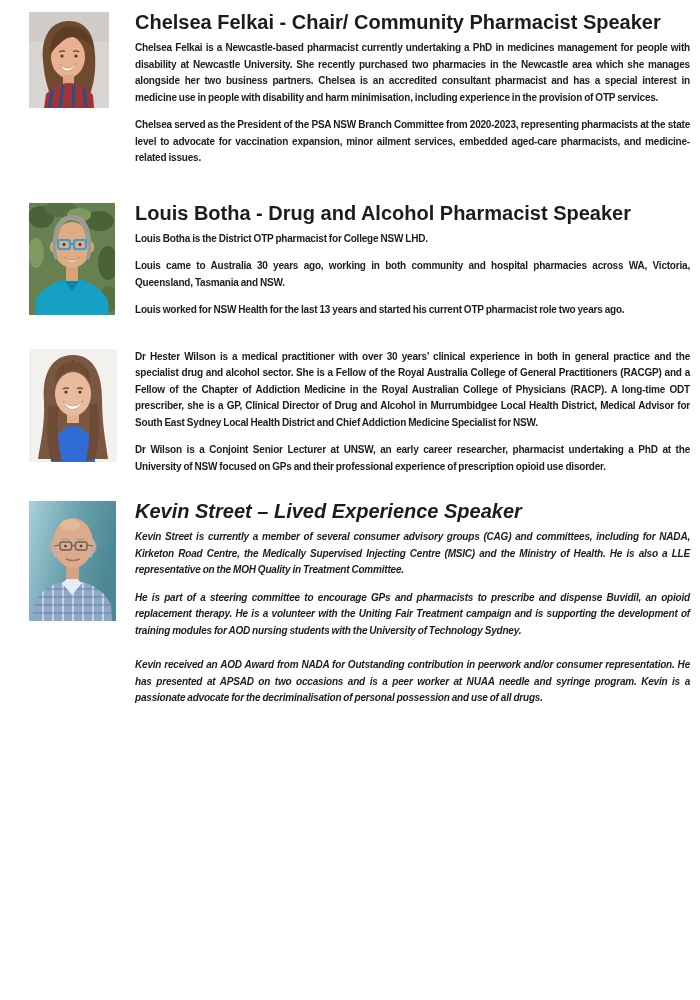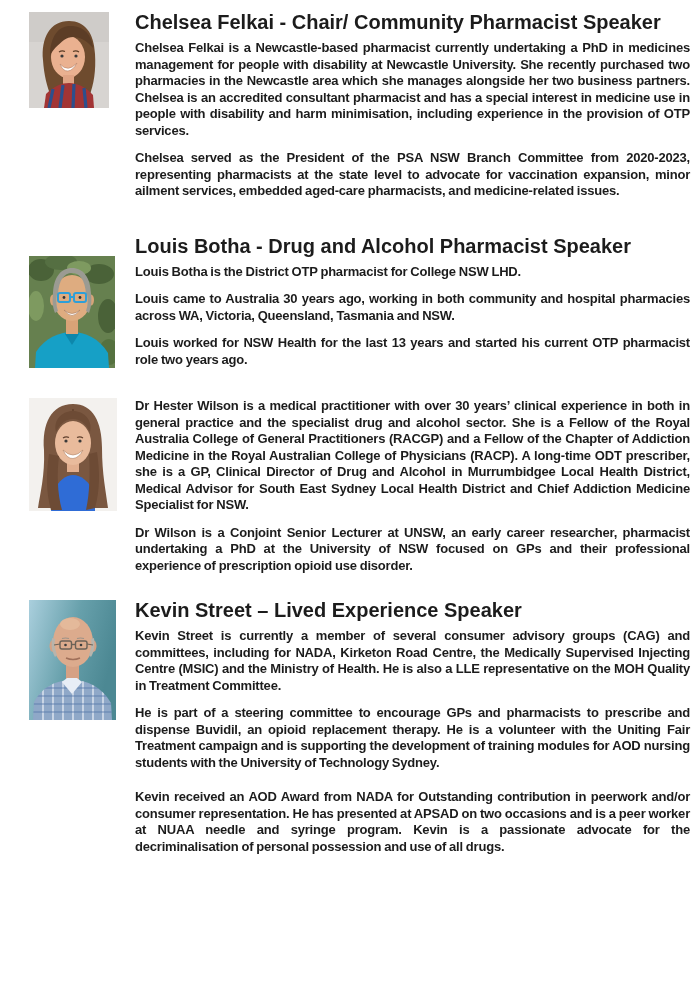--- a/index.html
+++ b/index.html
@@ -13,44 +13,44 @@
   .page {
     box-sizing: border-box;
     width: 700px;
     padding: 12px 10px 20px 0;
   }
   .speaker-section {
     display: flex;
     align-items: flex-start;
   }
   .sec-1 { margin-bottom: 36px; }
-  .sec-2 { margin-bottom: 30px; align-items: flex-end; }
+  .sec-2 { margin-bottom: 30px; }
   .sec-3 { margin-bottom: 26px; }
-  .sec-4 { margin-bottom: 10px; }
+  .sec-4 { margin-bottom: 10px; font-style: italic; }
   .photo-col {
     flex: 0 0 135px;
     width: 135px;
     box-sizing: border-box;
     padding-left: 29px;
   }
   .photo-frame { display: block; line-height: 0; }
   .text-col {
     flex: 0 0 555px;
     width: 555px;
   }
   h2.speaker-heading {
     margin: 0 0 8px 0;
     font-size: 20px;
     line-height: 20px;
     font-weight: bold;
     color: #1c1c1c;
   }
   p.bio-paragraph {
     margin: 0 0 11px 0;
-    font-size: 13px;
+    font-size: 10px;
     line-height: 16.5px;
     font-weight: bold;
     text-align: justify;
     letter-spacing: -0.2px;
     word-spacing: -0.5px;
     color: #1c1c1c;
   }
   p.bio-paragraph:last-child { margin-bottom: 0; }
   p.extra-gap { margin-top: 18px; }
 </style>

